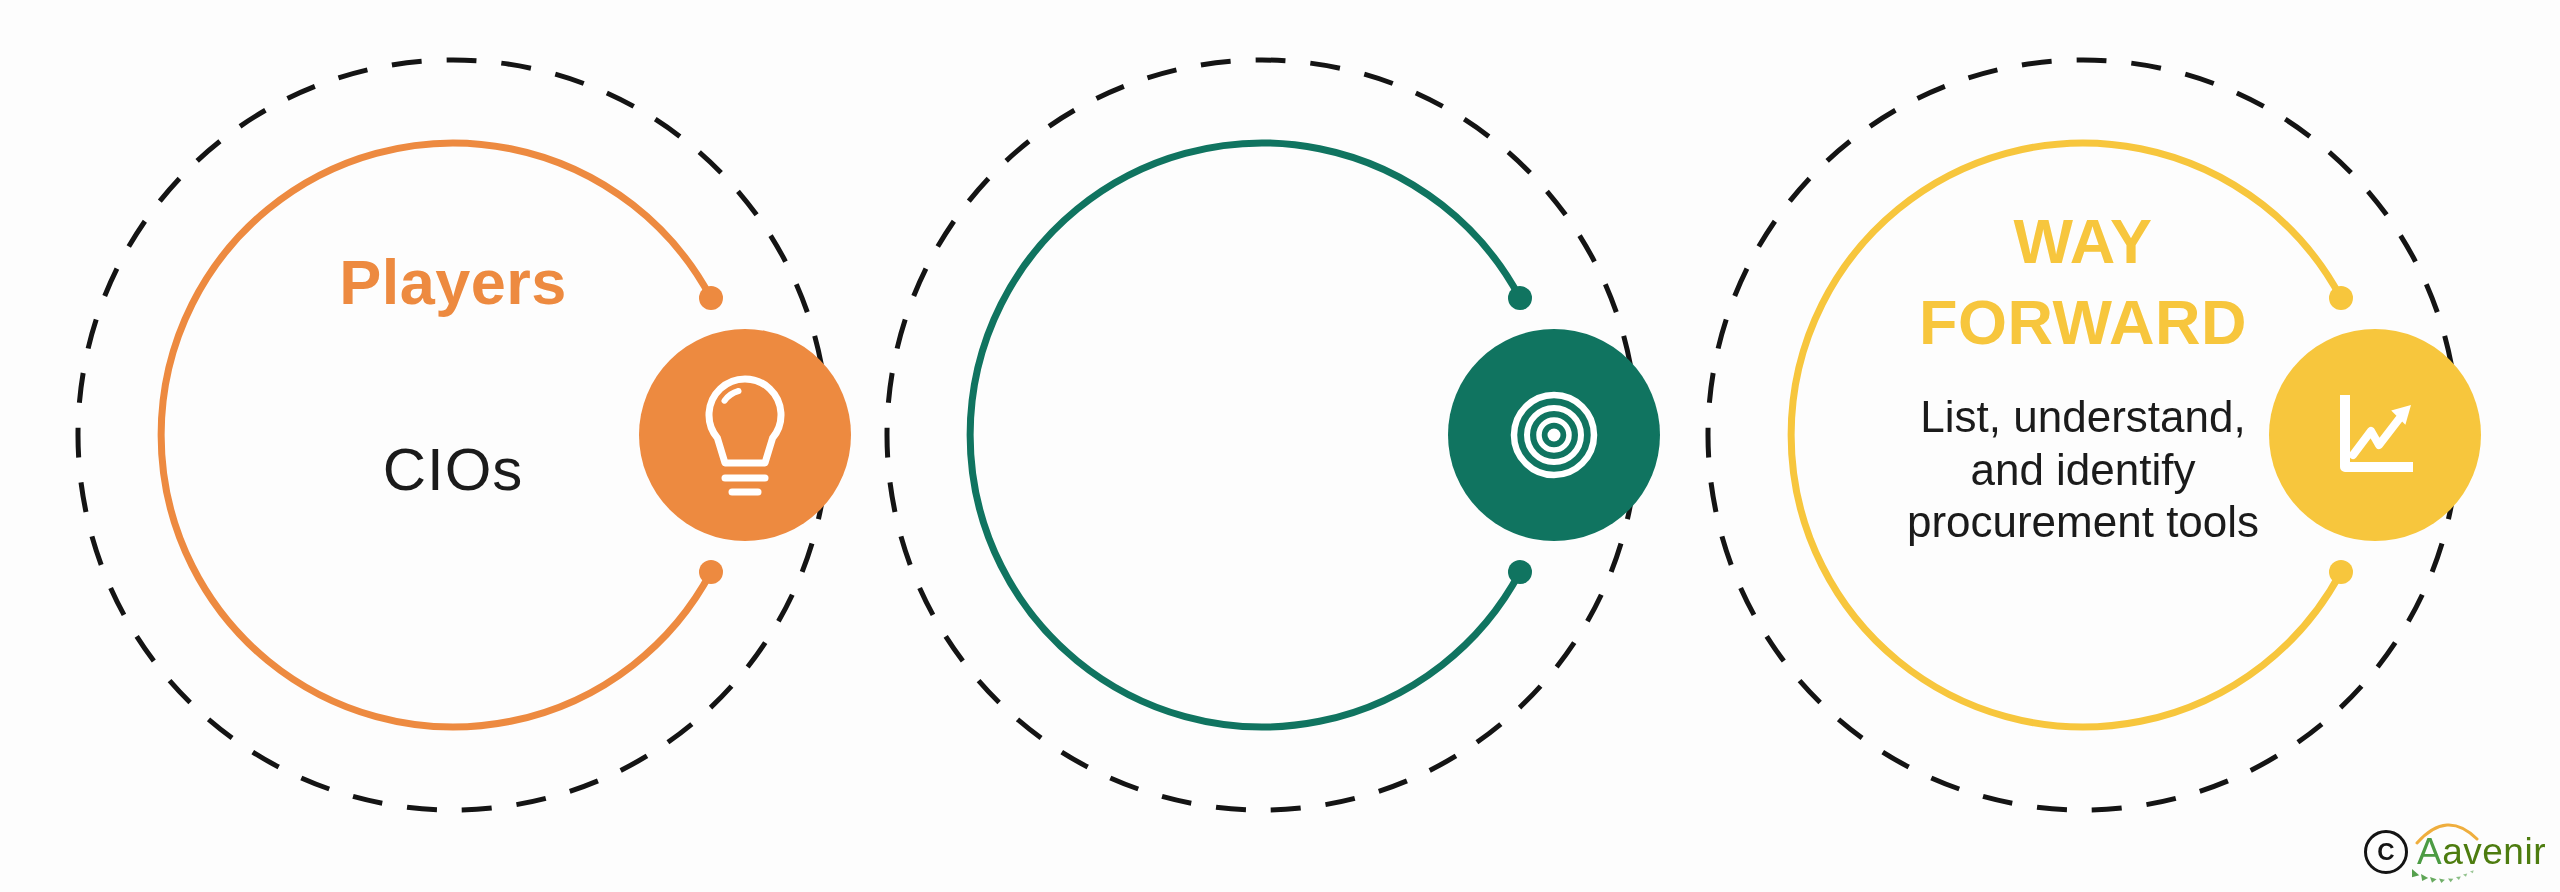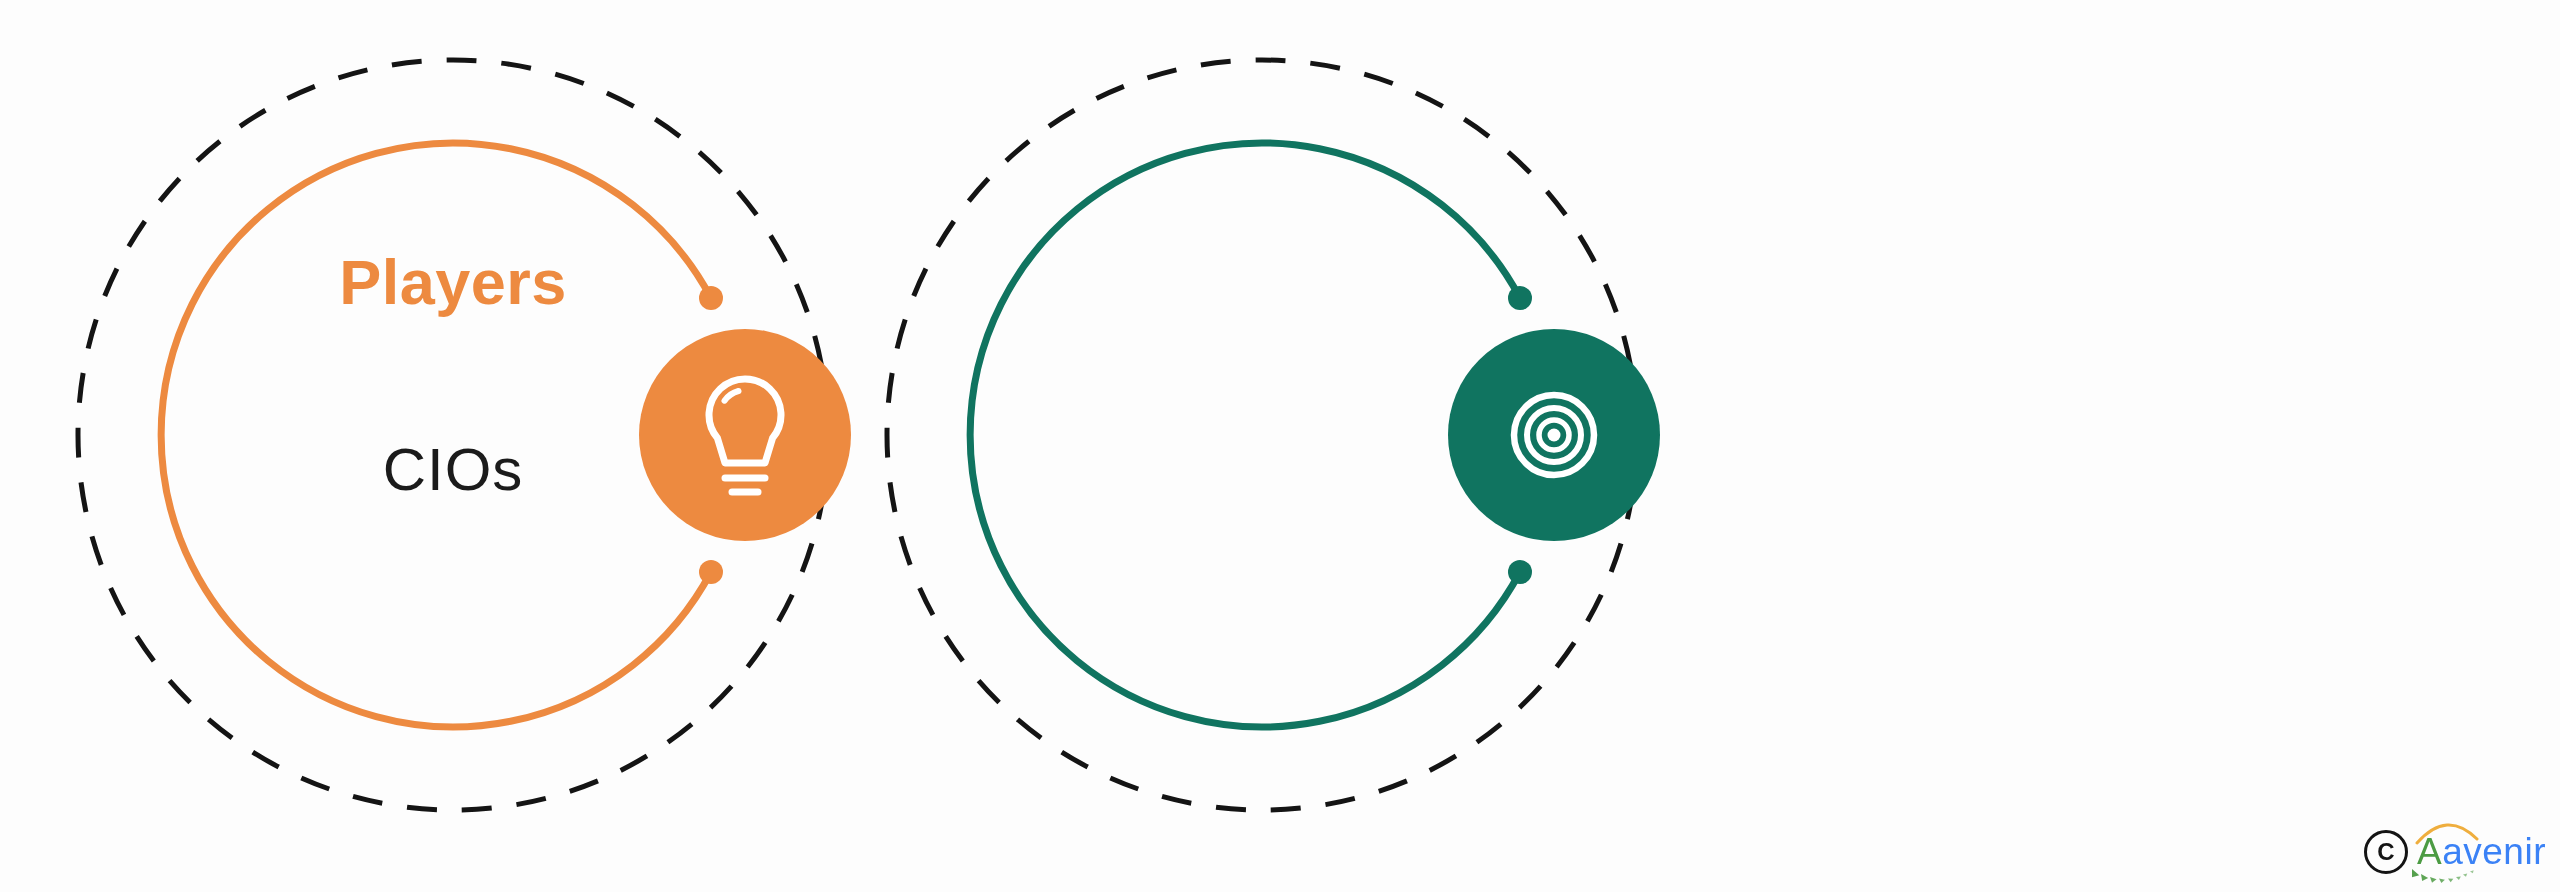--- a/index.html
+++ b/index.html
@@ -58,21 +58,21 @@
     display:flex; align-items:center; gap:9px; height:56px;
   }
   .c-ring {
     width:38px; height:38px; border:3.5px solid #141414; border-radius:50%;
     display:flex; align-items:center; justify-content:center;
     font-size:24px; font-weight:700; color:#141414; line-height:1;
   }
   .brand-wrap { position:relative; display:inline-block; }
   .brand-text {
     display:inline-block;
-    font-size:37px; font-weight:400; color:#3b82f6; letter-spacing:0.5px;
+    font-size:37px; font-weight:400; color:#4d7c0f; letter-spacing:0.5px;
     line-height:1.1;
   }
   .brand-text::first-letter { color:#4C9B43; font-weight:500; }
   .brand-arc       { position:absolute; left:-3px; top:-15px; }
   .brand-triangles { position:absolute; left:-5px; bottom:-13px; }
 </style>
 </head>
 <body>
 
 <div id="canvas">
@@ -104,20 +104,39 @@
       <circle class="badge" cx="702" cy="435" r="106"></circle>
       <g class="icon" transform="translate(702 435)">
         <circle cx="0" cy="0" r="40" stroke-width="6.5"></circle>
         <circle class="ring2" cx="0" cy="0" r="27"></circle>
         <circle class="ring3" cx="0" cy="0" r="15"></circle>
         <circle class="fill-white" cx="0" cy="0" r="6.5"></circle>
       </g>
     </svg>
   </div>
 
+  <div class="group g-way">
+    <svg class="ring-svg" width="820" height="892" viewBox="0 0 820 892">
+      <circle class="dashed" cx="410" cy="435" r="375"></circle>
+      <path class="arc" d="M 668 572 A 292 292 0 1 1 668 298"></path>
+      <circle class="dot" cx="668" cy="298" r="12"></circle>
+      <circle class="dot" cx="668" cy="572" r="12"></circle>
+      <circle class="badge" cx="702" cy="435" r="106"></circle>
+      <g class="icon" transform="translate(702 435)">
+        <path class="axes" d="M -30 -40 L -30 32 L 38 32"></path>
+        <path d="M -22 20 L -4 -4 L 4 10 L 24 -16" stroke-width="8"></path>
+        <polygon class="fill-white" points="36,-30 30.4,-10.2 16.2,-24.4"></polygon>
+      </g>
+    </svg>
+    <div class="heading">WAY
+FORWARD</div>
+    <div class="body">List, understand,
+and identify
+procurement tools</div>
+  </div>
 
   <div class="logo">
     <span class="c-ring">
       <span>C</span>
     </span>
     <span class="brand-wrap">
       <svg class="brand-arc" width="72" height="28" viewBox="0 0 72 28">
         <path d="M 3 26 Q 33 -8 63 22" fill="none" stroke="#EFAE3E" stroke-width="3" stroke-linecap="round"></path>
       </svg>
       <svg class="brand-triangles" width="80" height="18" viewBox="0 0 80 18">

